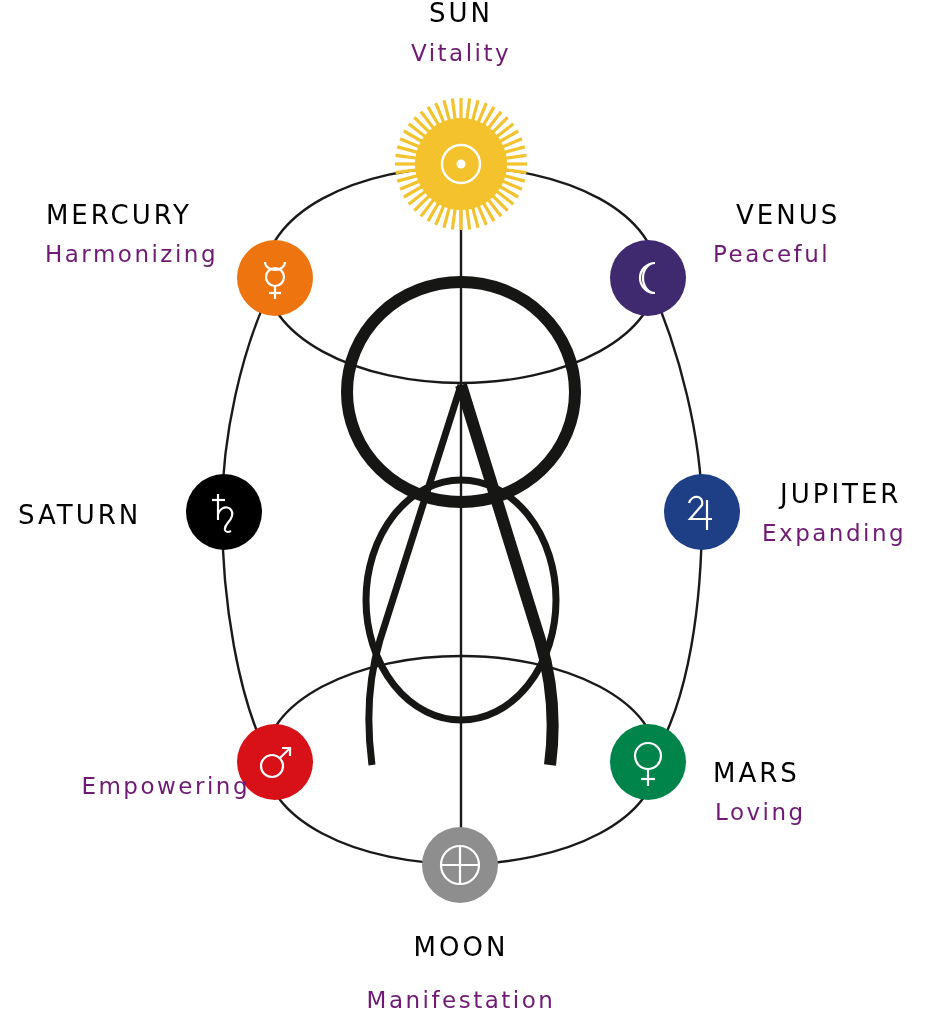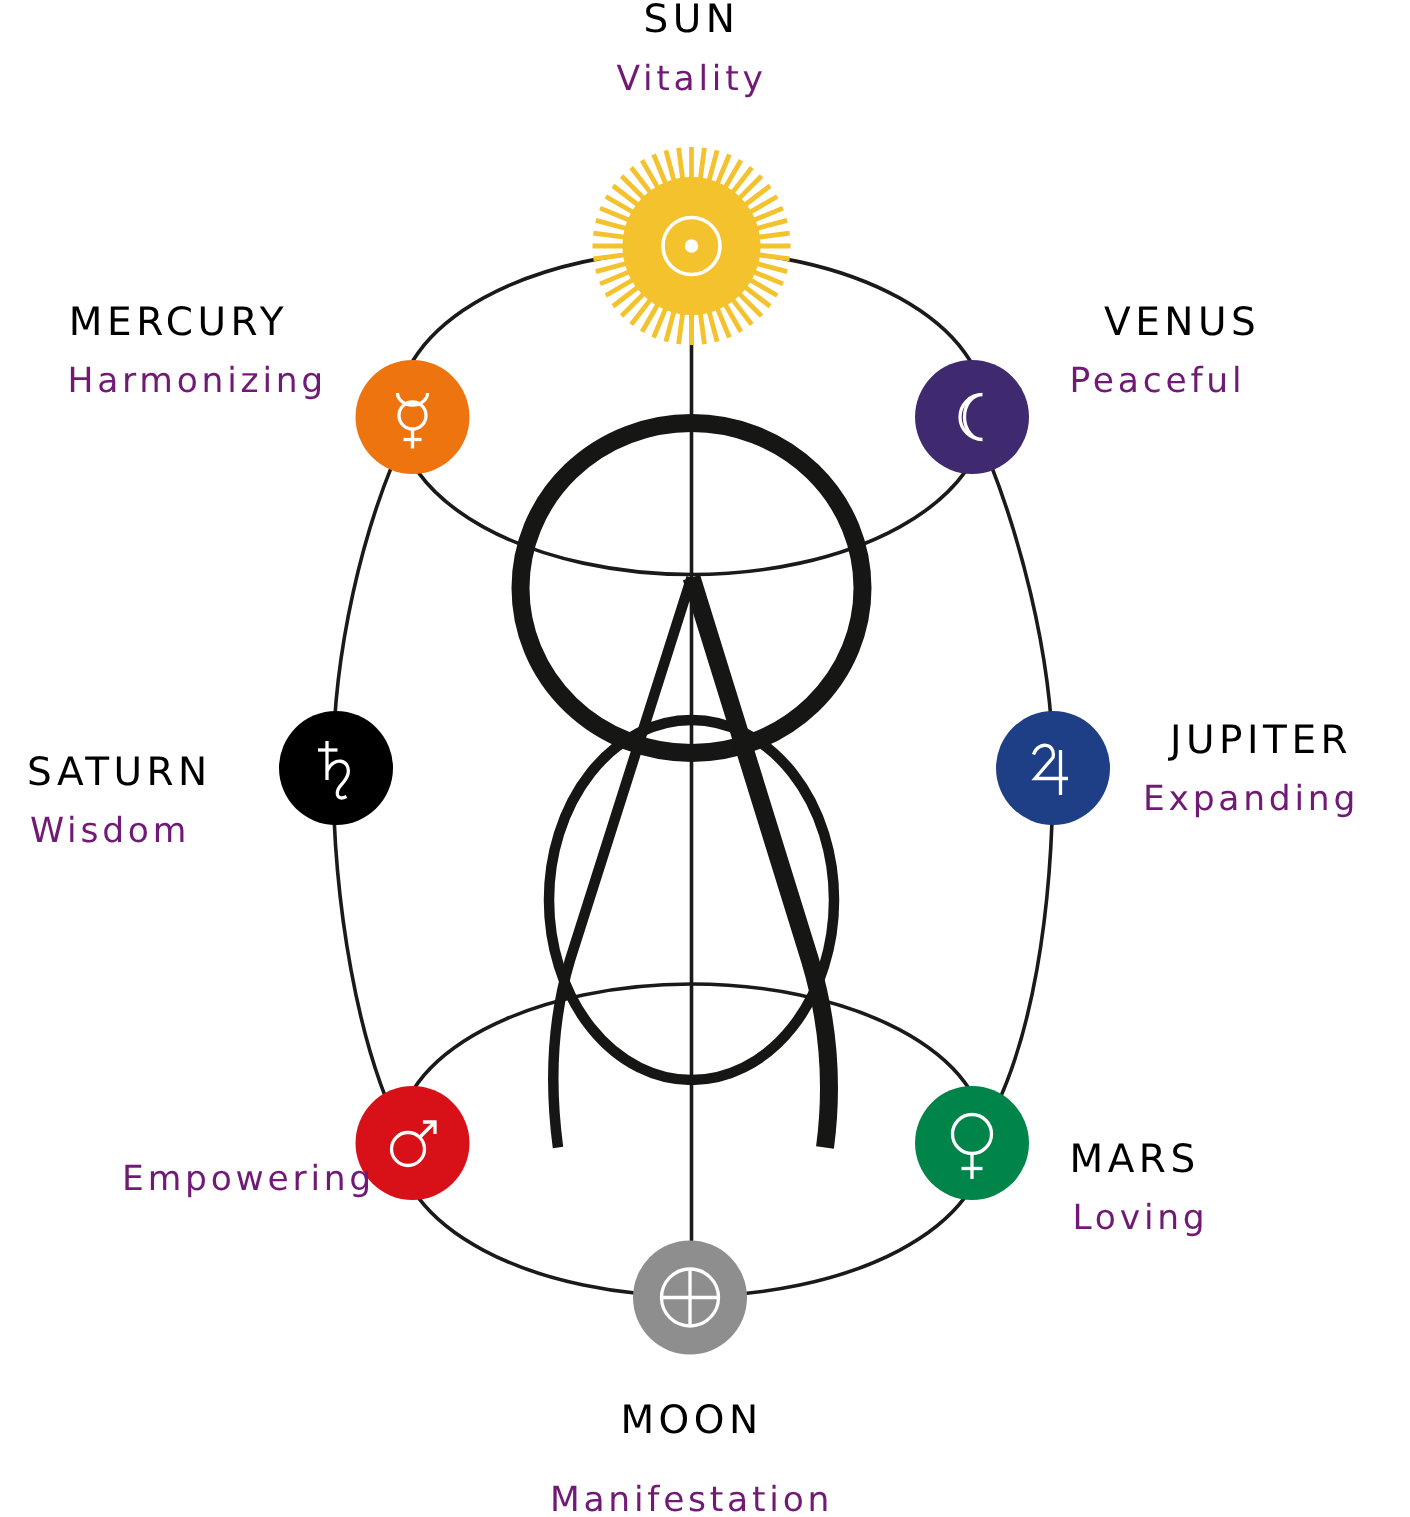--- a/index.html
+++ b/index.html
@@ -165,21 +165,20 @@
   <span class="quality">Harmonizing</span>
 </div>
 
 <div class="label left-align" style="left:713px; top:202px; width:200px;">
   <span class="name" style="padding-left:23px;">VENUS</span>
   <span class="quality">Peaceful</span>
 </div>
 
 <div class="label left-align" style="left:18px; top:502px; width:170px;">
   <span class="name">SATURN</span>
-  <span class="quality" style="padding-left:2px;">Wisdom</span>
 </div>
 
 <div class="label left-align" style="left:762px; top:481px; width:180px;">
   <span class="name" style="padding-left:18px;">JUPITER</span>
   <span class="quality">Expanding</span>
 </div>
 
 <div class="label right-align" style="left:30px; top:760px; width:220px;">
   <span class="quality">Empowering</span>
 </div>

